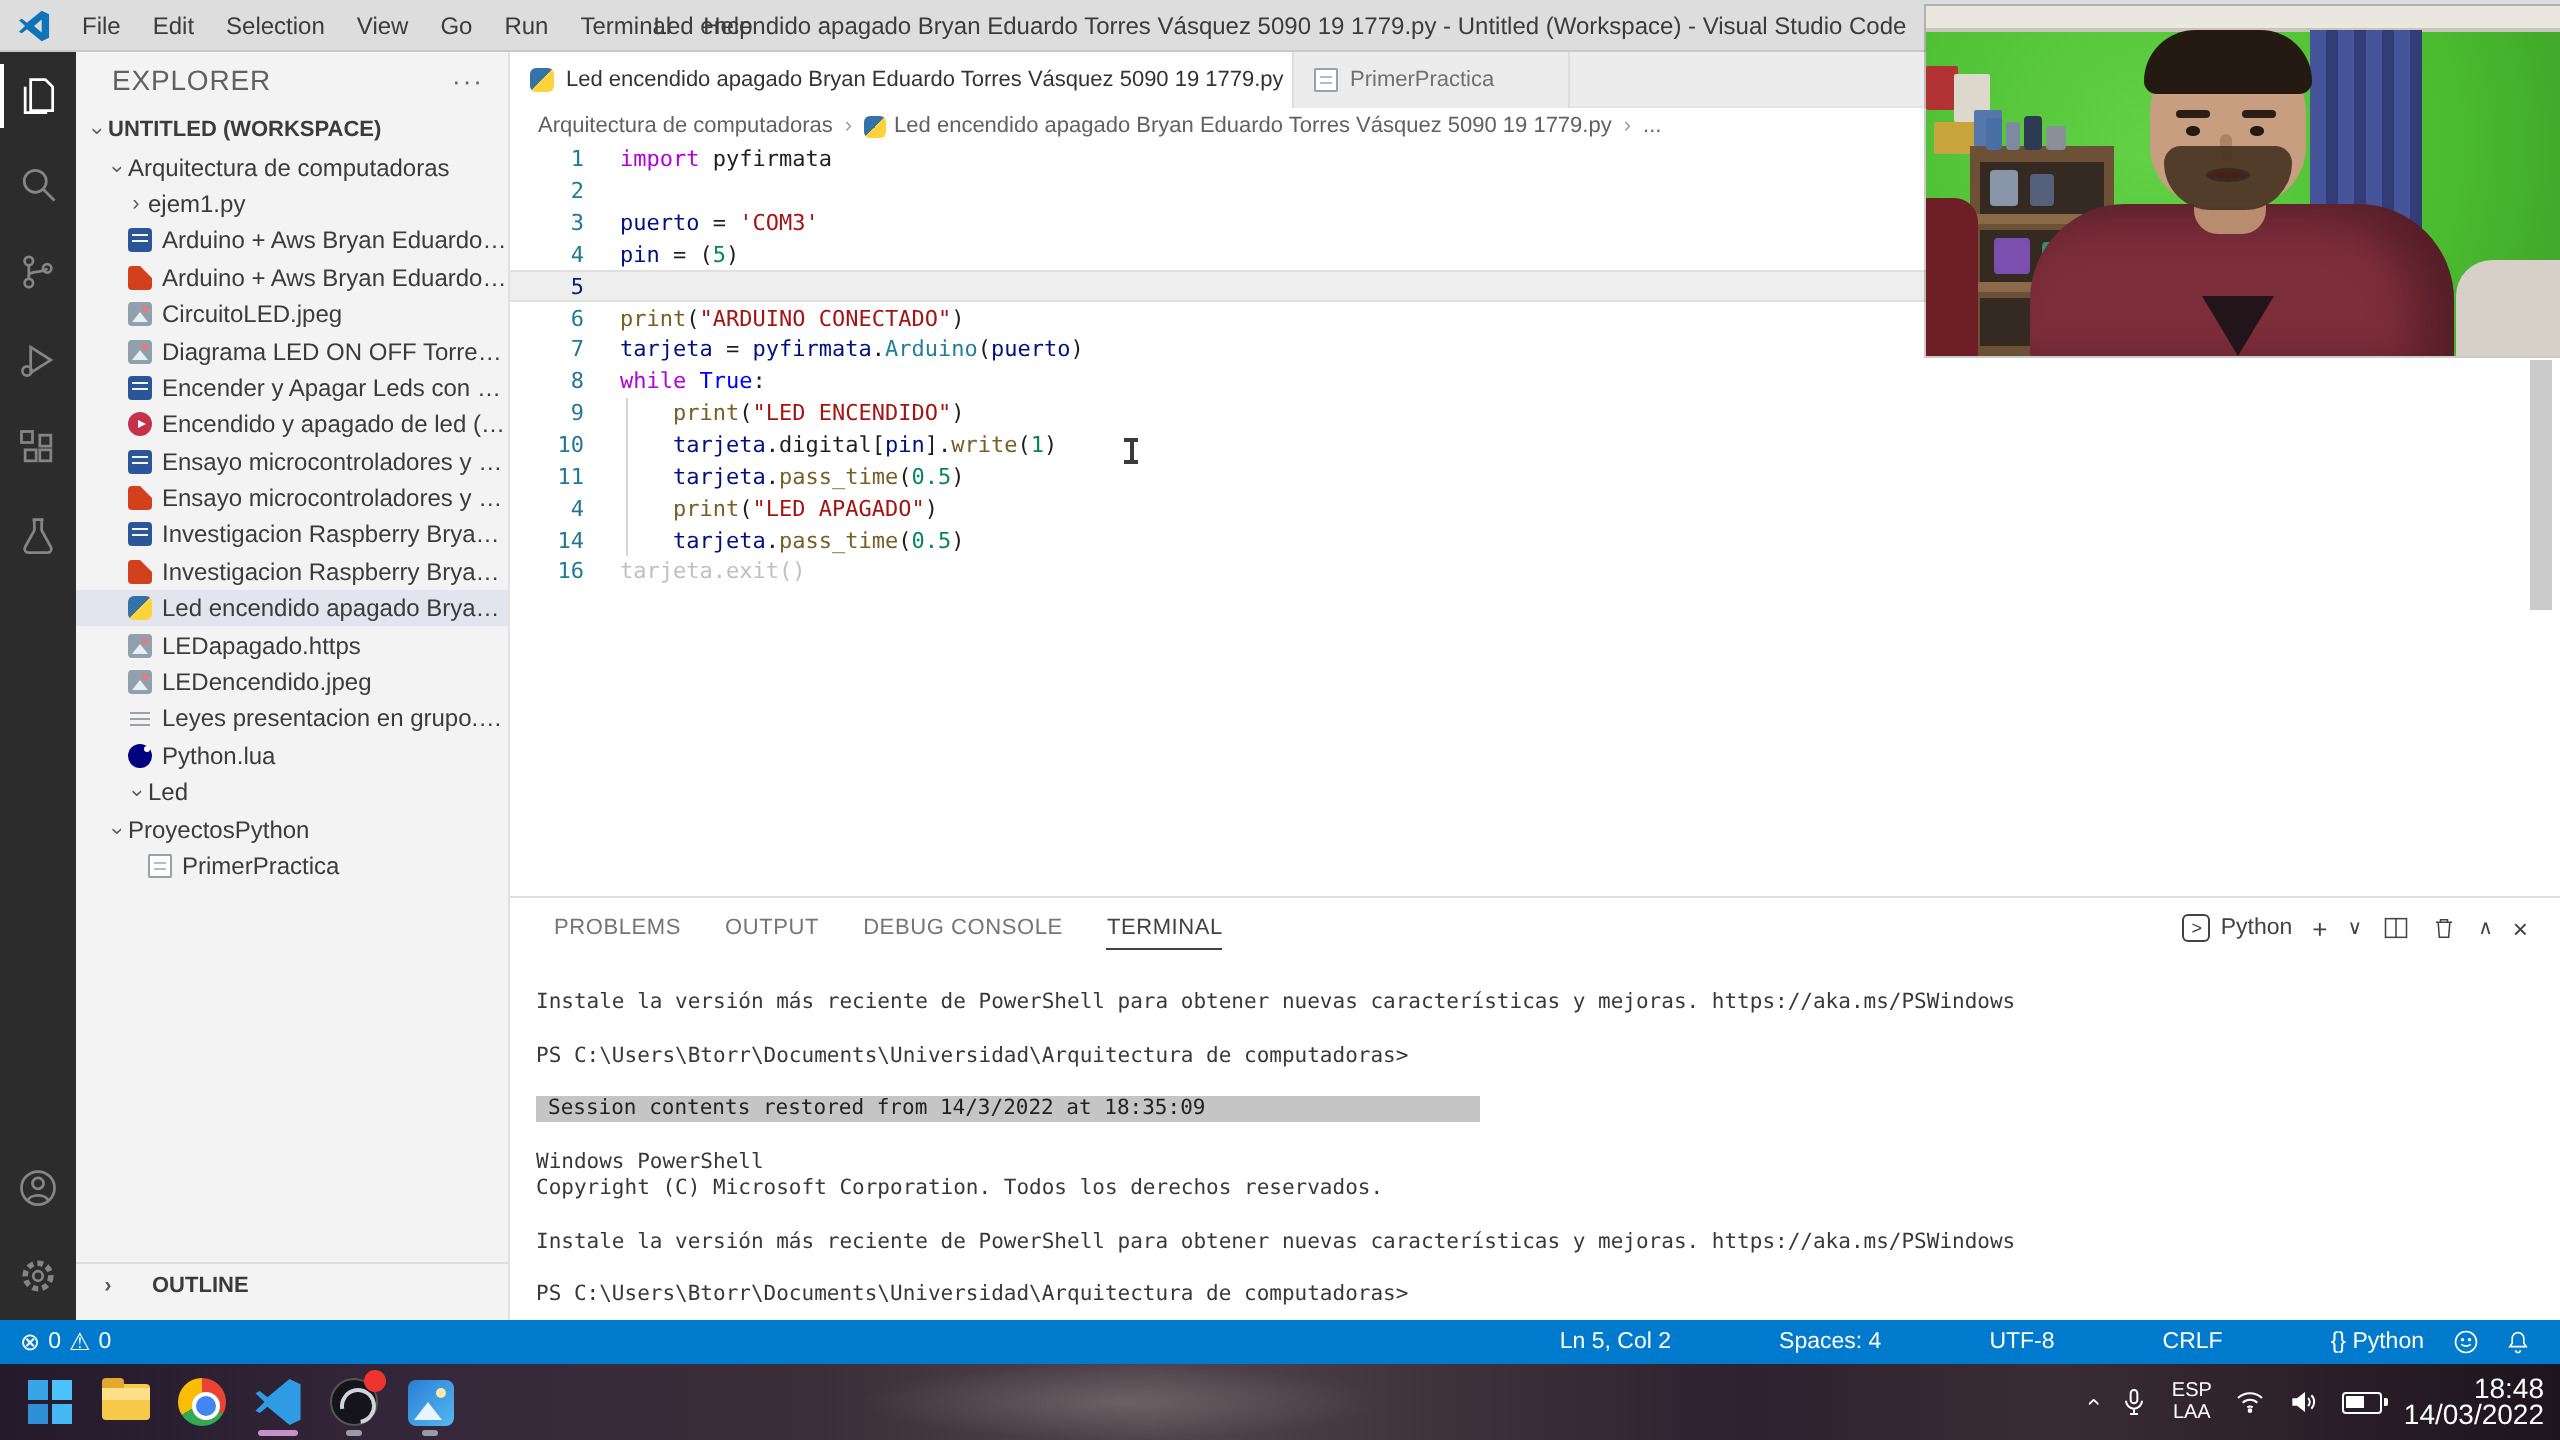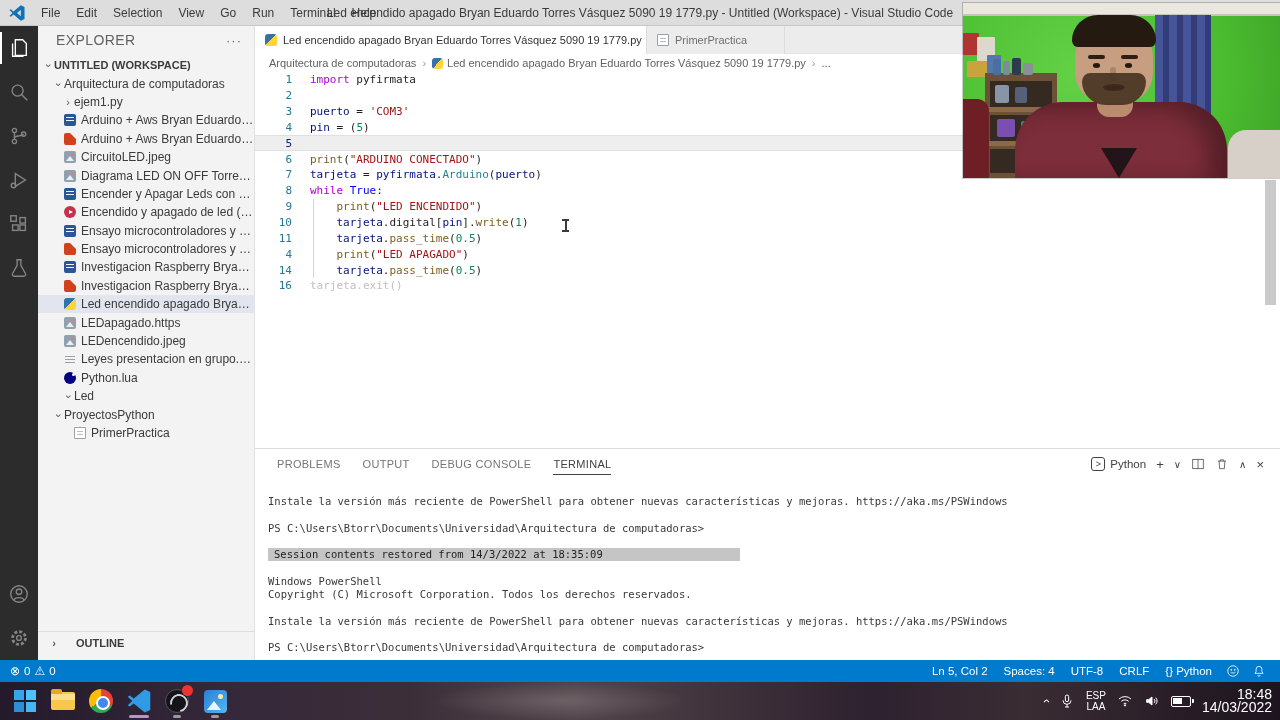--- a/index.html
+++ b/index.html
@@ -449,21 +449,21 @@
   <div id="text-cursor"></div>
 
   <div id="statusbar">
     <div id="sb-left">
       <span class="glyph">⊗</span>
       <span>0</span>
       <span class="glyph">⚠</span>
       <span>0</span>
     </div>
     <div id="sb-right">
-      <span id="sb-items" style="display:flex;">
+      <span id="sb-items" style="display:flex;gap:38px;">
           <span class="sb-item">Ln 5, Col 2</span>
           <span class="sb-item">Spaces: 4</span>
           <span class="sb-item">UTF-8</span>
           <span class="sb-item">CRLF</span>
           <span class="sb-item">{} Python</span>
         </span>
       <svg viewBox="0 0 24 24">
           <circle cx="12" cy="12" r="9"></circle>
           <circle cx="9" cy="10" r="0.8" fill="#fff"></circle>
           <circle cx="15" cy="10" r="0.8" fill="#fff"></circle>

